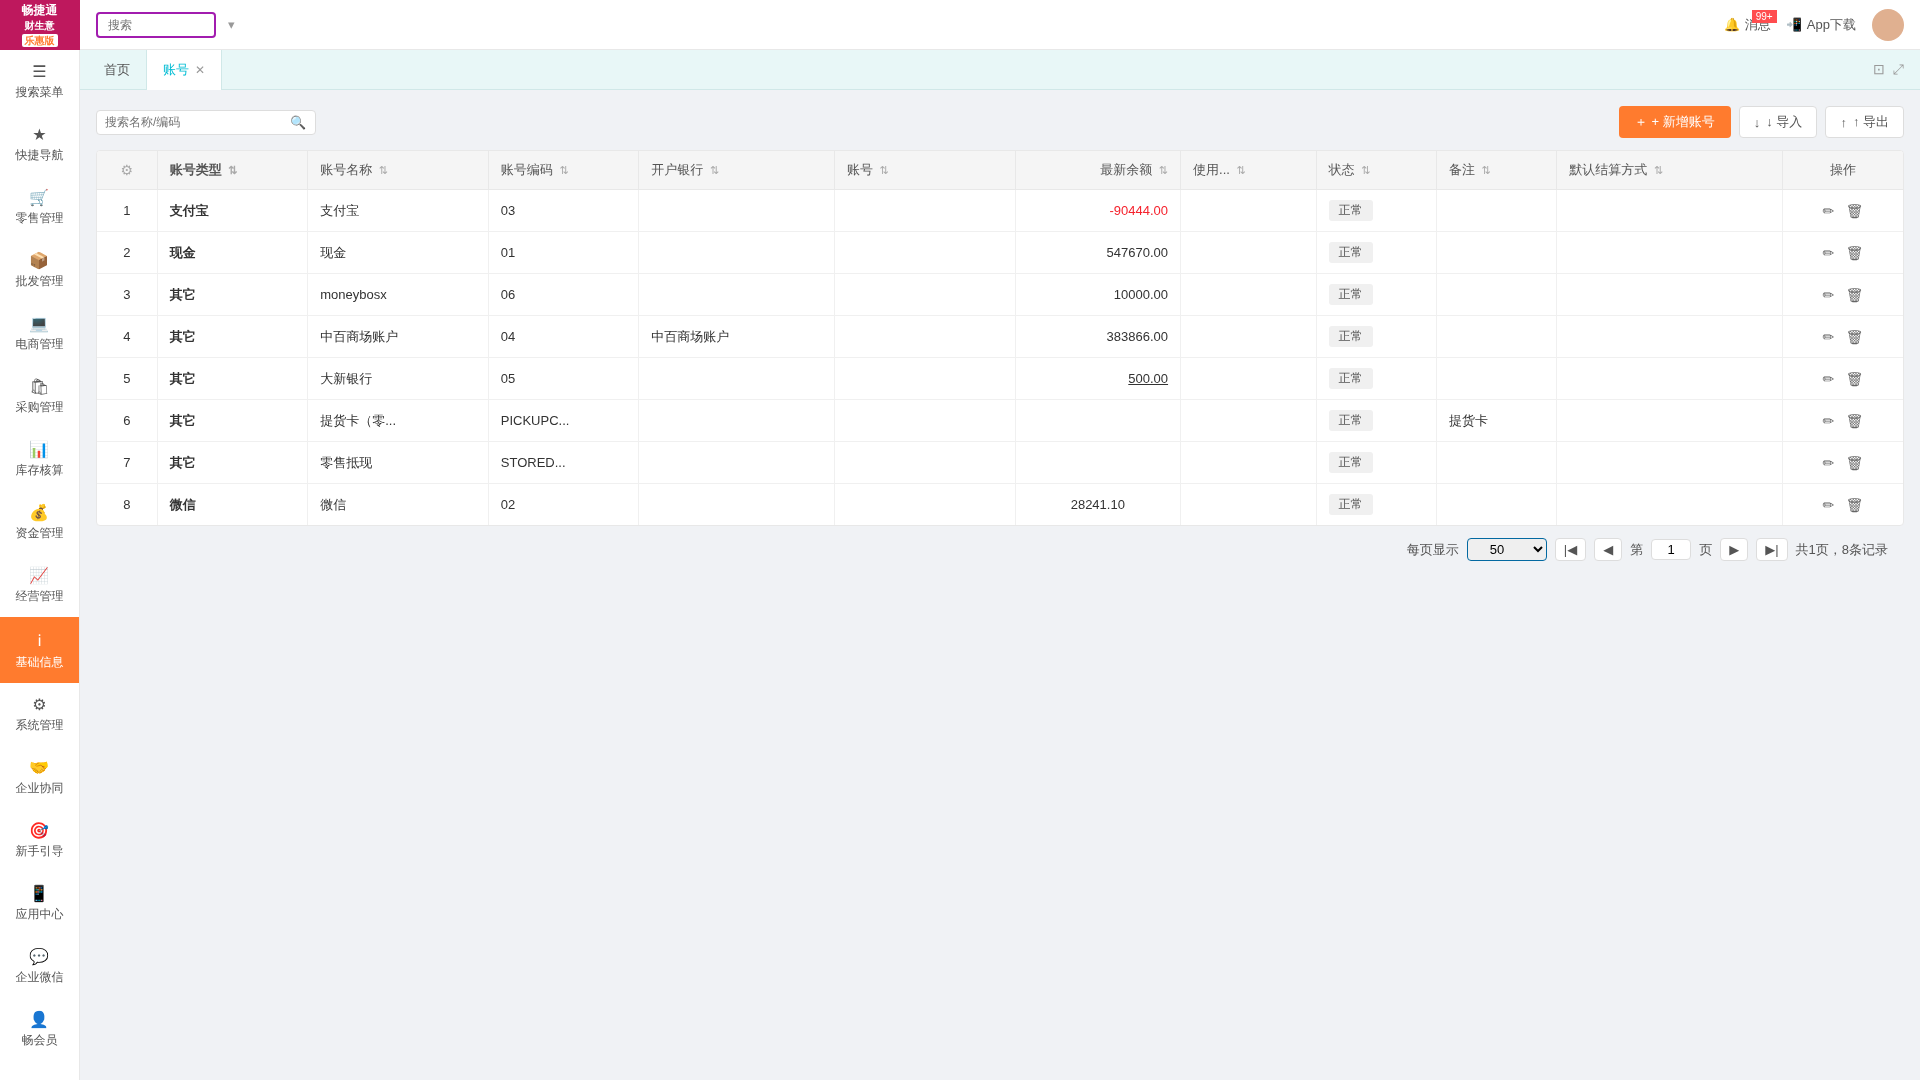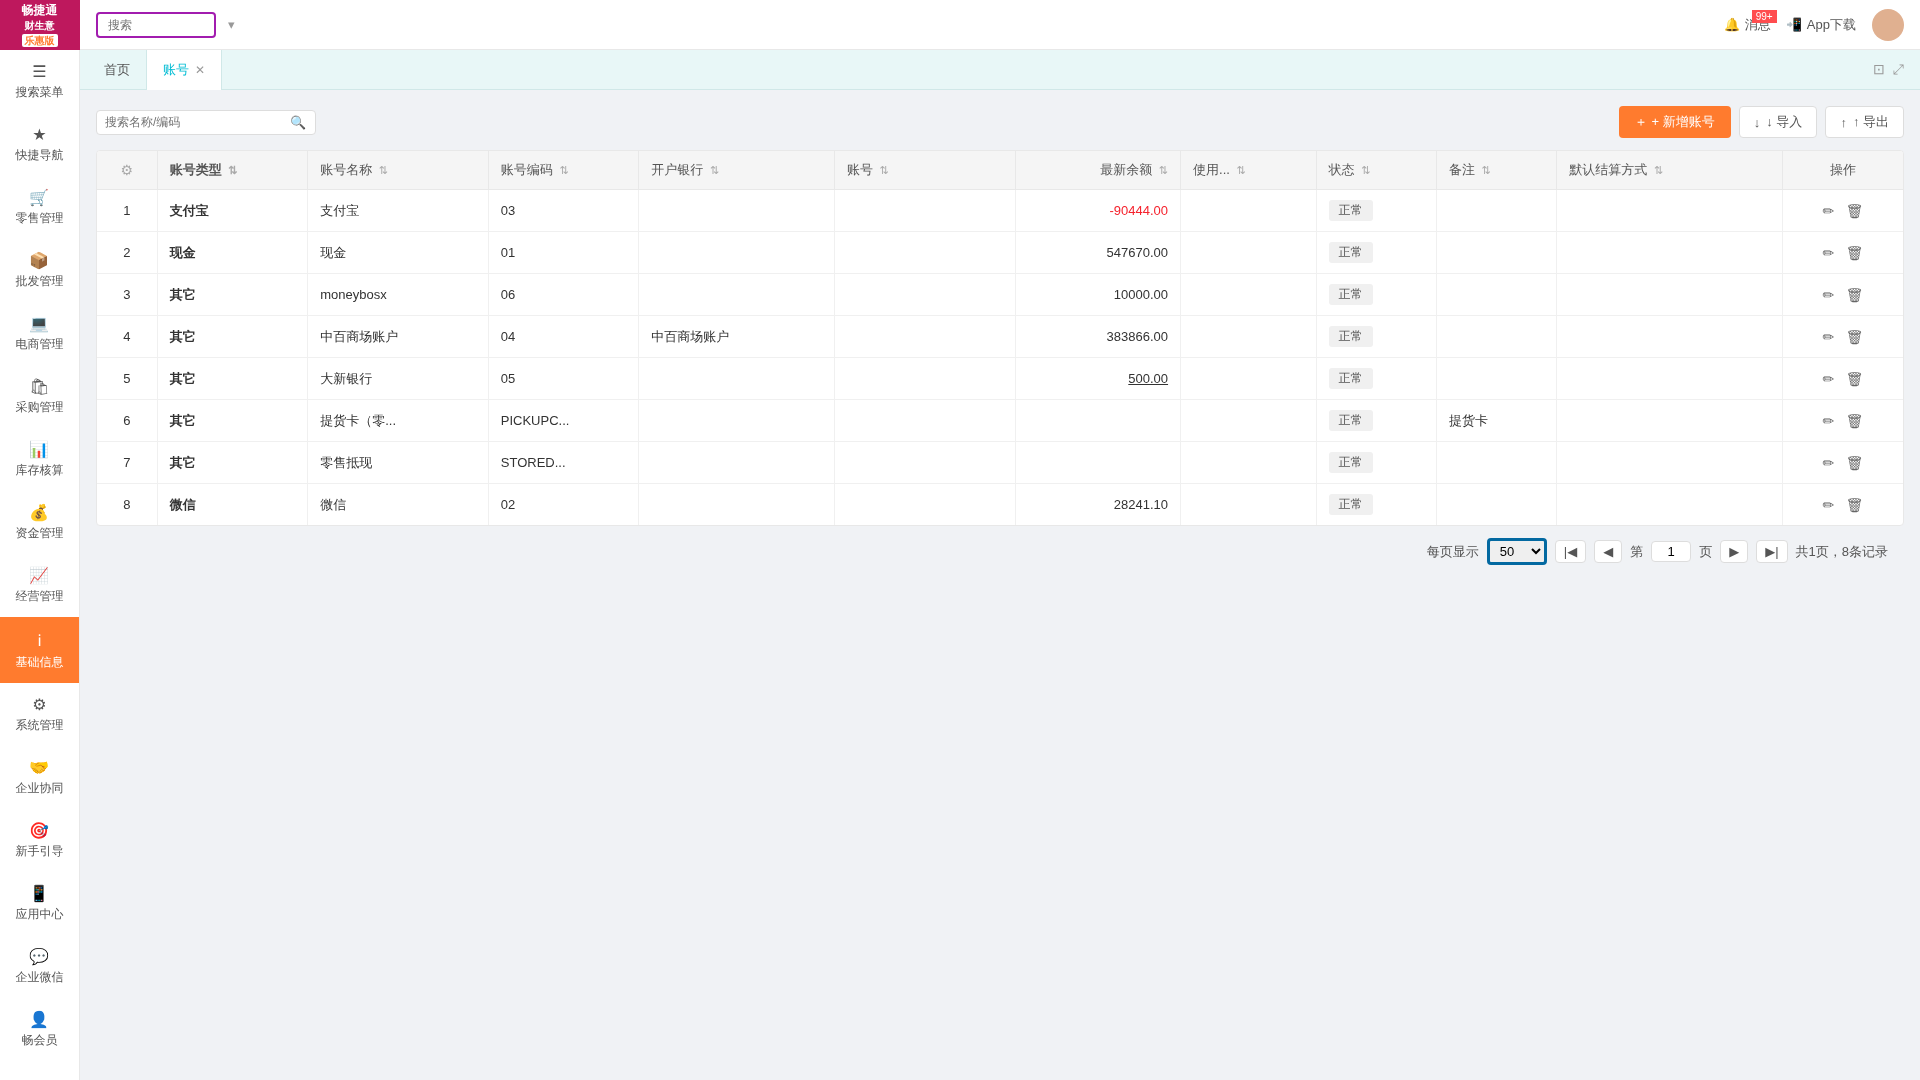--- a/index.html
+++ b/index.html
@@ -237,23 +237,23 @@
     .pagination {
       display: flex;
       align-items: center;
       justify-content: flex-end;
       padding: 12px 16px;
       gap: 8px;
       font-size: 13px;
       color: #555;
     }
     .pagination select {
-      border: 3px solid #0369a1;
-      border-radius: 4px;
-      padding: 2px 6px;
+      border: 1px solid #0369a1;
+      border-radius: 4px;
+      padding: 2px 18px;
       font-size: 13px;
     }
     .page-btn {
       border: 1px solid #ddd;
       background: #fff;
       border-radius: 4px;
       padding: 3px 8px;
       cursor: pointer;
       font-size: 13px;
       color: #555;
@@ -603,21 +603,21 @@
         <button class="action-btn" title="删除">🗑</button>
       </td>
     </tr>
             <tr>
       <td class="col-num">8</td>
       <td class="col-type">微信</td>
       <td class="col-name">微信</td>
       <td class="col-code">02</td>
       <td class="col-bank"></td>
       <td class="col-account"></td>
-      <td class="col-balance" style="text-align:right; ">28241.10</td>
+      <td class="col-balance" style="text-align:center; ">28241.10</td>
       <td class="col-use"></td>
       <td class="col-status">
         <span class="status-badge status-normal">正常</span>
       </td>
       <td class="col-remark"></td>
       <td class="col-settlement"></td>
       <td class="col-action" style="text-align:center;">
         <button class="action-btn" title="编辑">✏</button>
         <button class="action-btn" title="删除">🗑</button>
       </td>

